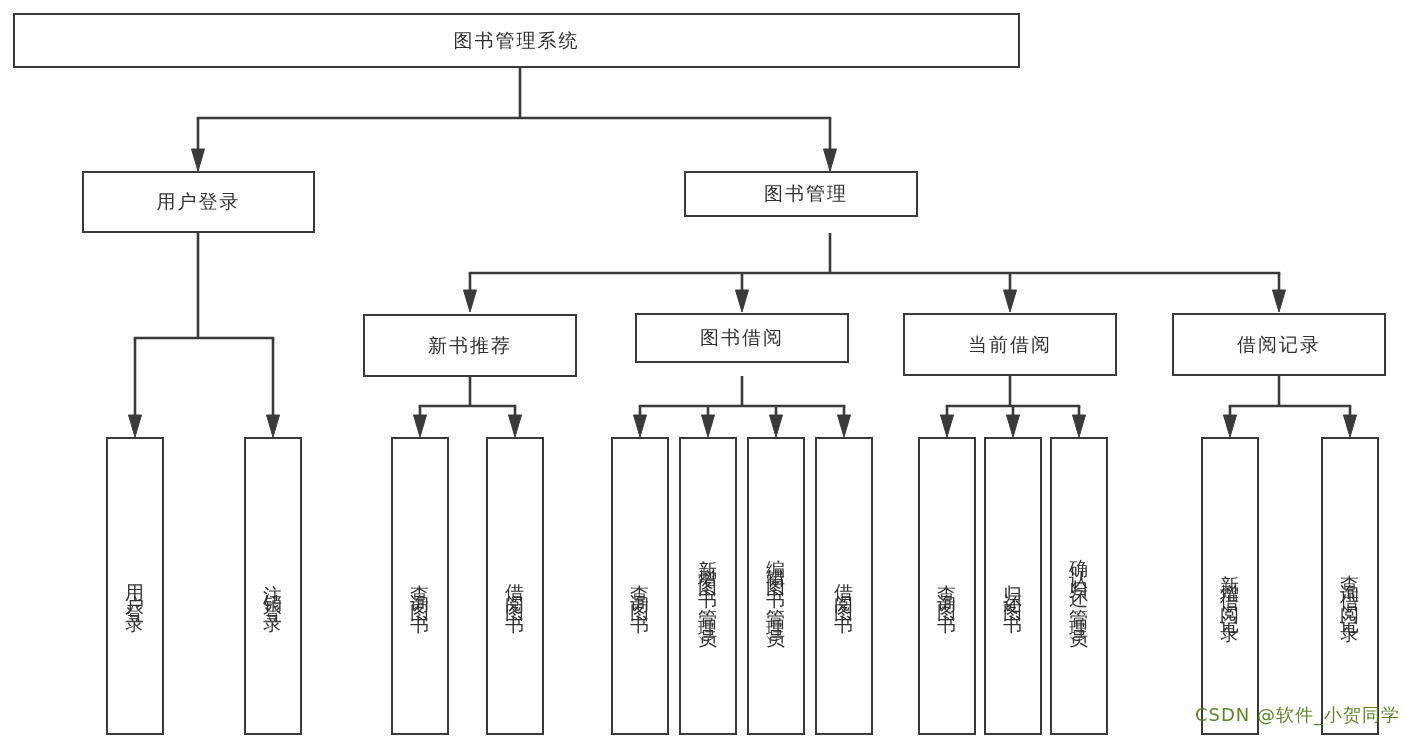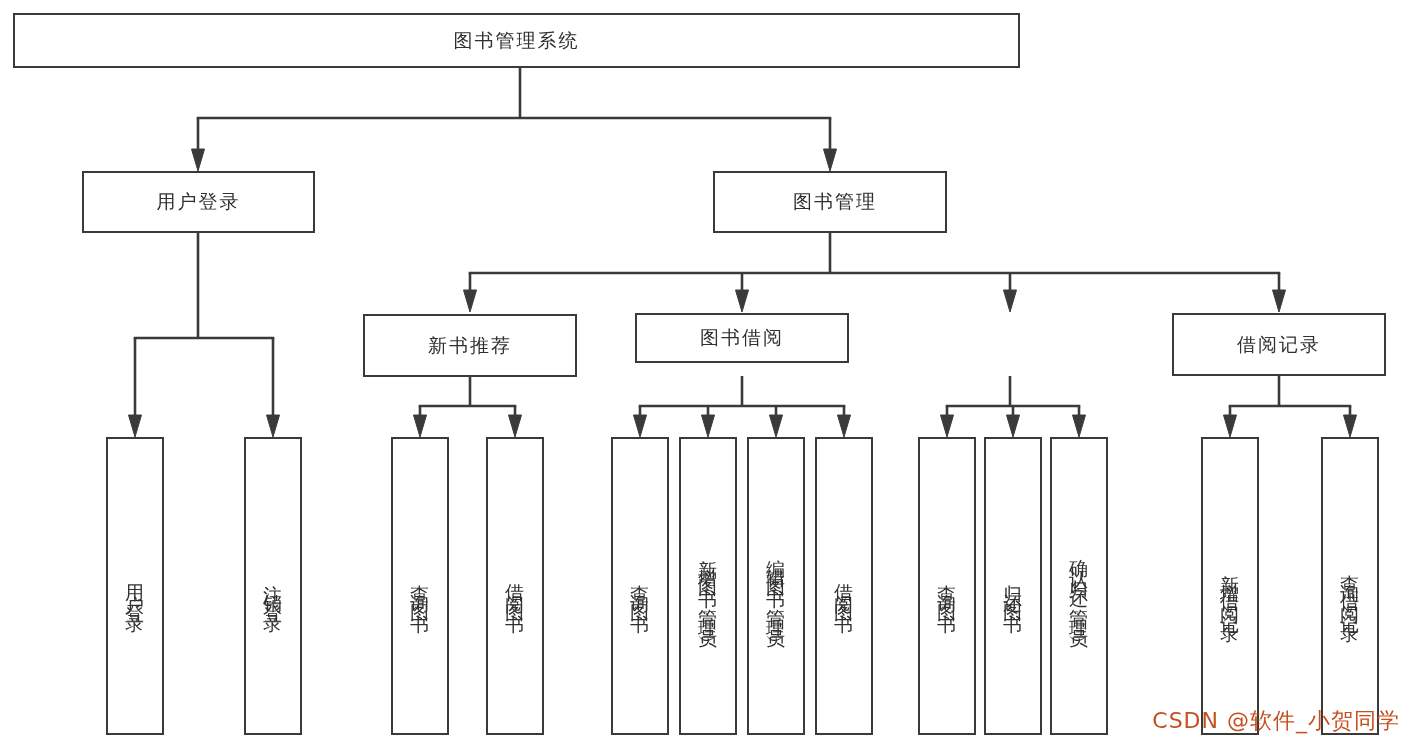--- a/index.html
+++ b/index.html
@@ -33,24 +33,24 @@
   .vbox{
     writing-mode:vertical-rl;
     text-orientation:mixed;
     font-size:19px;
     letter-spacing:10px;
     line-height:1;
     padding-top:6px;
   }
   .watermark{
     position:absolute;
-    right:5px;bottom:11px;
+    right:5px;bottom:20px;
     z-index:5;
-    font-size:22px;
-    color:#c2410c;
+    font-size:18px;
+    color:#4d7c0f;
     opacity:.92;
     letter-spacing:1px;
     white-space:nowrap;
   }
 </style>
 </head>
 <body>
 
 <div id="stage">
 
@@ -112,24 +112,25 @@
     <line x1="1228.7" y1="406" x2="1351.3" y2="406"></line>
     <line x1="1230" y1="406" x2="1230" y2="419"></line>
     <polygon points="1223.5,415 1236.5,415 1230,437"></polygon>
     <line x1="1350" y1="406" x2="1350" y2="419"></line>
     <polygon points="1343.5,415 1356.5,415 1350,437"></polygon>
   </svg>
 
   <div class="box hbox" style="left:13px;top:13px;width:1007px;height:55px;">图书管理系统</div>
 
   <div class="box hbox" style="left:82px;top:171px;width:233px;height:62px;">用户登录</div>
-  <div class="box hbox" style="left:713px;top:171px;width:234px;height:62px;padding-left:10px;">图书管理</div>
+  <div class="box hbox" style="left:684px;top:171px;width:234px;height:46px;padding-left:10px;">图书管理</div>
 
   <div class="box hbox" style="left:363px;top:314px;width:214px;height:63px;">新书推荐</div>
   <div class="box hbox" style="left:635px;top:313px;width:214px;height:50px;">图书借阅</div>
+  <div class="box hbox" style="left:903px;top:313px;width:214px;height:63px;">当前借阅</div>
   <div class="box hbox" style="left:1172px;top:313px;width:214px;height:63px;">借阅记录</div>
 
   <div class="box vbox" style="left:106px;top:437px;width:58px;height:298px;">用户登录</div>
   <div class="box vbox" style="left:244px;top:437px;width:58px;height:298px;">注销登录</div>
 
   <div class="box vbox" style="left:391px;top:437px;width:58px;height:298px;">查询图书</div>
   <div class="box vbox" style="left:486px;top:437px;width:58px;height:298px;">借阅图书</div>
 
   <div class="box vbox" style="left:611px;top:437px;width:58px;height:298px;">查询图书</div>
   <div class="box vbox" style="left:679px;top:437px;width:58px;height:298px;">新增图书（管理员）</div>

